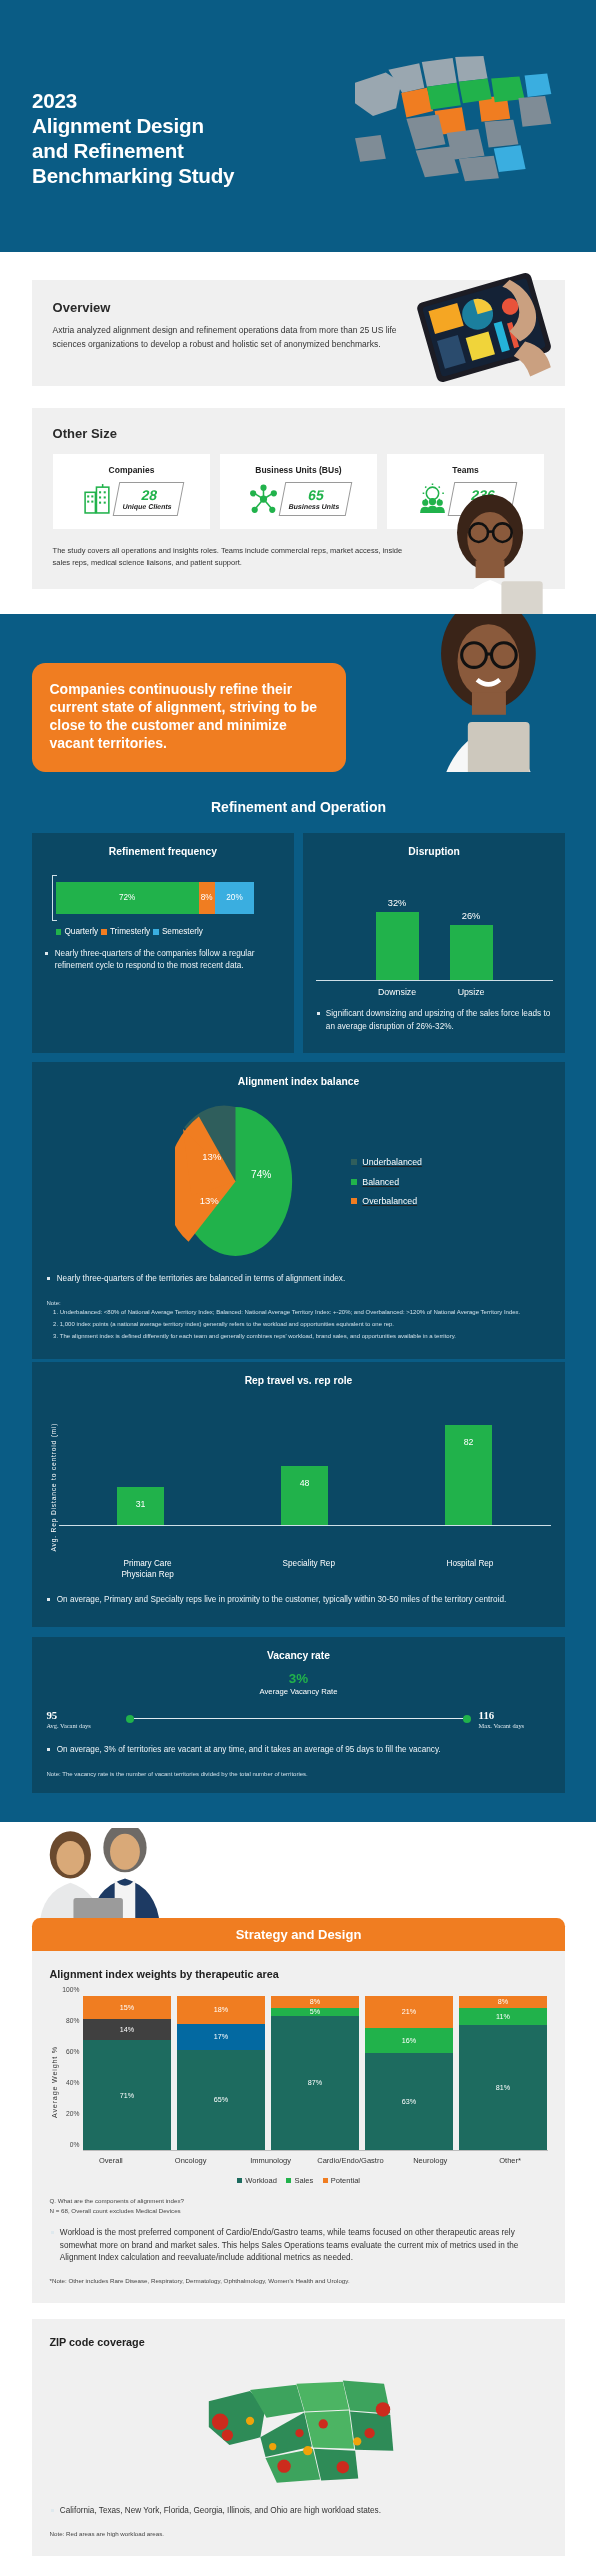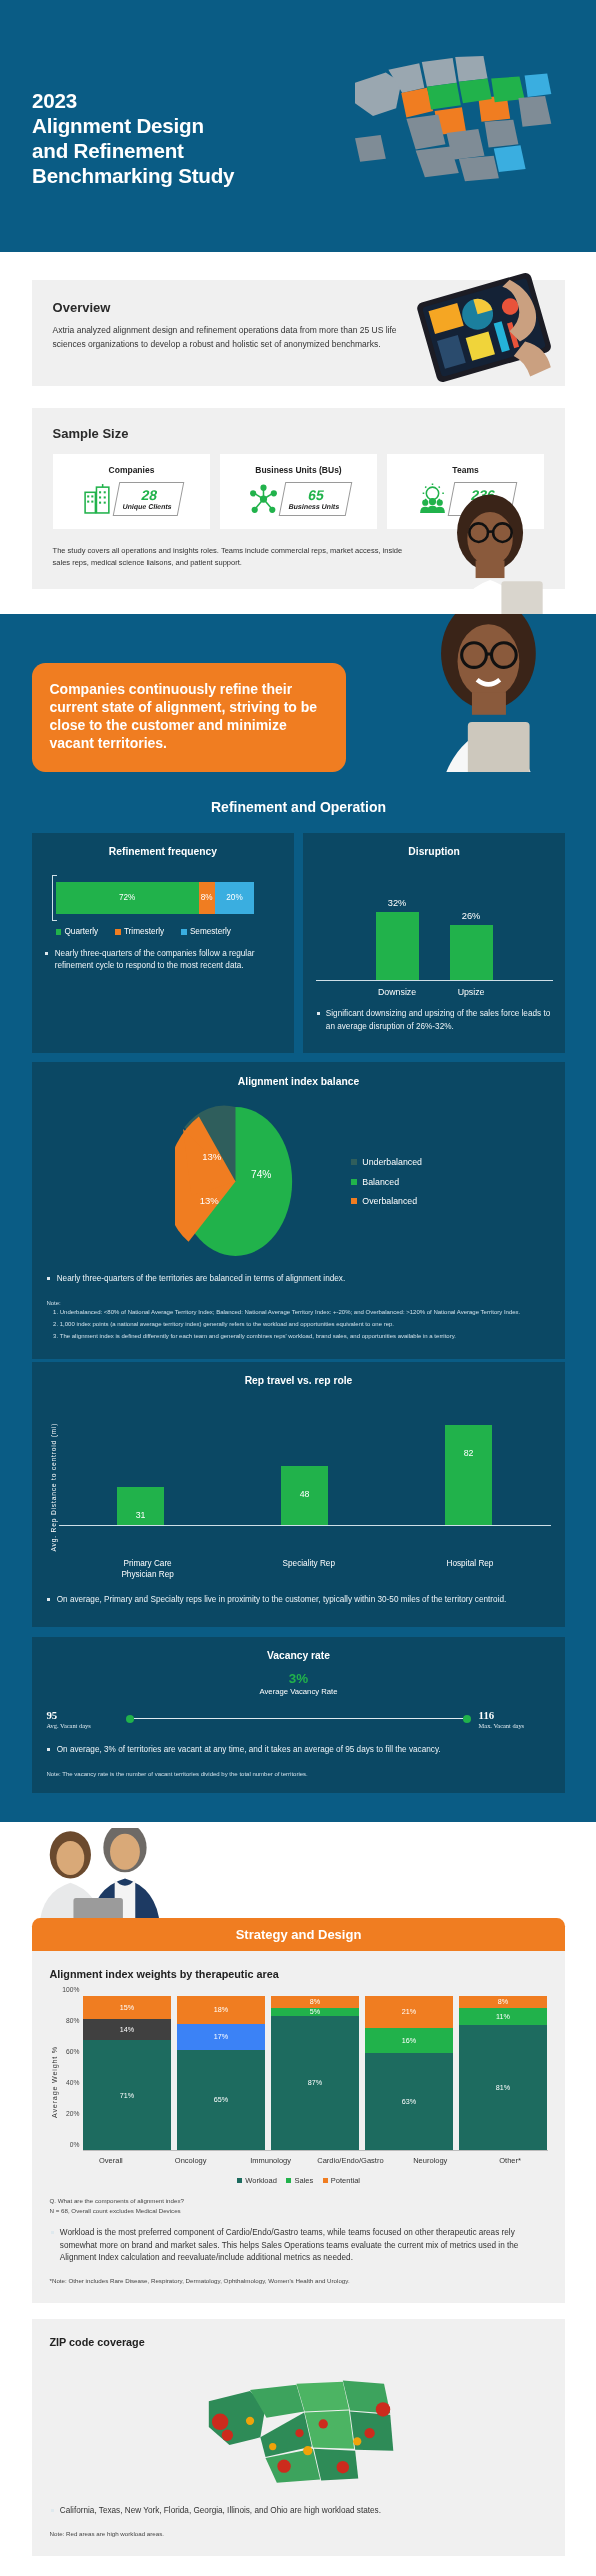--- a/index.html
+++ b/index.html
@@ -100,53 +100,53 @@
 
   
   .hbar-area { margin:25px 0 0; position:relative; padding-left:11.3px; }
   .hbar { display:flex; height:32px; width:88%; }
   .hbar div { display:flex; align-items:center; justify-content:center; color:#fff; font-size:8.2px; }
   .axis-v { position:absolute; left:7.2px; top:-7.2px; bottom:-7.2px; width:0; border-left:1px solid #cfe0e8; }
   .axis-v:before, .axis-v:after {
     content:""; position:absolute; left:0; width:4.1px; border-top:1px solid #cfe0e8;
   }
   .axis-v:before { top:0; } .axis-v:after { bottom:0; }
-  .legend-row { display:flex; gap:17px; margin-top:13.4px; padding-left:11.3px; }
+  .legend-row { display:flex; gap:3px; margin-top:13.4px; padding-left:11.3px; }
   .lg { display:flex; align-items:center; gap:3.1px; color:#fff; font-size:8.2px; }
   .lg i { width:5.7px; height:5.7px; display:inline-block; }
 
   
   .vbars { display:flex; align-items:flex-end; justify-content:center; gap:31px; height:103px; margin-top:20.6px;
            border-bottom:1px solid #cfe0e8; padding:0 10.3px; }
   .vb { width:43px; display:flex; flex-direction:column; justify-content:flex-end; align-items:center; position:relative; }
   .vb .val { color:#fff; font-size:9.3px; margin-bottom:3.1px; }
   .vb .bar { width:100%; background:#21b24b; }
   .vlabels { display:flex; justify-content:center; gap:31px; margin-top:6.2px; padding:0 10.3px; }
   .vlabels span { width:43px; text-align:center; color:#fff; font-size:8.8px; }
 
   
-  .pie-wrap { display:flex; align-items:center; justify-content:center; gap:55px; margin-top:17.5px; }
+  .pie-wrap { display:flex; align-items:center; justify-content:center; gap:55px; margin-top:17.5px;text-decoration:underline; }
   .pie { width:121px; height:155px; position:relative; }
   .pie-legend { display:flex; flex-direction:column; gap:9.3px; }
   .pie-legend div { display:flex; align-items:center; gap:5.2px; color:#fff; font-size:8.8px; }
   .pie-legend i { width:6.2px; height:6.2px; }
   .notes { margin-top:13.4px; color:#cfe0ea; font-size:6px; line-height:1.6; }
   .notes ol { margin:0 0 0 13.4px; }
   .notes li { margin-bottom:2.1px; }
 
   
   .rt-area { display:flex; margin-top:15.5px; }
   .rt-ylab {
     writing-mode:vertical-rl; transform:rotate(180deg);
     color:#fff; font-size:6.7px; letter-spacing:0.8px; text-align:center;
     padding:0 3.1px 20.6px 0; line-height:1.35;
   }
   .rt-bars { flex:1; display:flex; align-items:flex-end; justify-content:space-around;
              height:124px; border-bottom:1px solid #cfe0e8; }
-  .rt-b { width:47px; background:#21b24b; display:flex; justify-content:center; color:#fff; font-size:8.8px; padding-top:23px; }
+  .rt-b { width:47px; background:#21b24b; display:flex; justify-content:center; color:#fff; font-size:8.8px; padding-top:12px; }
   .rt-labels { display:flex; justify-content:space-around; margin-top:7.2px; padding-left:20.6px; }
   .rt-labels span { width:77px; text-align:center; color:#fff; font-size:8.2px; line-height:1.35; }
 
   
   .vac-center { text-align:center; margin-top:10.3px; }
   .vac-pct { color:#21b24b; font-size:13.4px; font-weight:bold; }
   .vac-sub { color:#fff; font-size:7.7px; margin-top:1px; }
   .vac-line { display:flex; align-items:center; margin-top:12.4px; gap:7.2px; }
   .vac-end { text-align:left; width:72px;font-family:Liberation Serif, serif; }
   .vac-num { color:#fff; font-size:10.8px; font-weight:bold; }
@@ -252,21 +252,21 @@
         <rect x="200" y="125" width="10" height="50" fill="#e8533a"></rect>
       </g>
       <g fill="#caa080">
         <path d="M205 30 q40 20 50 60 q8 40 -30 60 l-20 -20 q26 -24 16 -52 q-8 -28 -30 -34 Z"></path>
         <path d="M235 150 q40 10 50 50 l-40 18 q-10 -30 -32 -40 Z"></path>
       </g>
     </svg>
   </div>
 
   <div class="sample-card">
-    <div class="card-h">Sample Size</div>
+    <div class="card-h">Other Size</div>
     <div class="sample-row" id="sampleRow">
   <div class="sample-cell">
     <div class="sample-label">Companies</div>
     <div class="sample-inner">
       <span class="sample-icon"><svg viewBox="0 0 60 62">
                 <g fill="none" stroke="#21b24b" stroke-width="3">
                   <rect x="6" y="18" width="20" height="40"></rect>
                   <rect x="28" y="8" width="24" height="50"></rect>
                   <line x1="40" y1="2" x2="40" y2="8"></line>
                 </g>
@@ -533,21 +533,21 @@
           <span style="bottom:100%">100%</span>
         </div>
       <div class="svc-plot" id="svcPlot">
           <div class="svc-col">
             <div class="svc-seg" style="height:15%;background:#f07d21">15%</div>
             <div class="svc-seg" style="height:14%;background:#404040">14%</div>
             <div class="svc-seg" style="height:71%;background:#1d6b5f">71%</div>
           </div>
           <div class="svc-col">
             <div class="svc-seg" style="height:18%;background:#f07d21">18%</div>
-            <div class="svc-seg" style="height:17%;background:#3b82f6">17%</div>
+            <div class="svc-seg" style="height:17%;background:#0369a1">17%</div>
             <div class="svc-seg" style="height:65%;background:#1d6b5f">65%</div>
           </div>
           <div class="svc-col">
             <div class="svc-seg" style="height:8%;background:#f07d21">8%</div>
             <div class="svc-seg" style="height:5%;background:#21b24b">5%</div>
             <div class="svc-seg" style="height:87%;background:#1d6b5f">87%</div>
           </div>
           <div class="svc-col">
             <div class="svc-seg" style="height:21%;background:#f07d21">21%</div>
             <div class="svc-seg" style="height:16%;background:#21b24b">16%</div>

